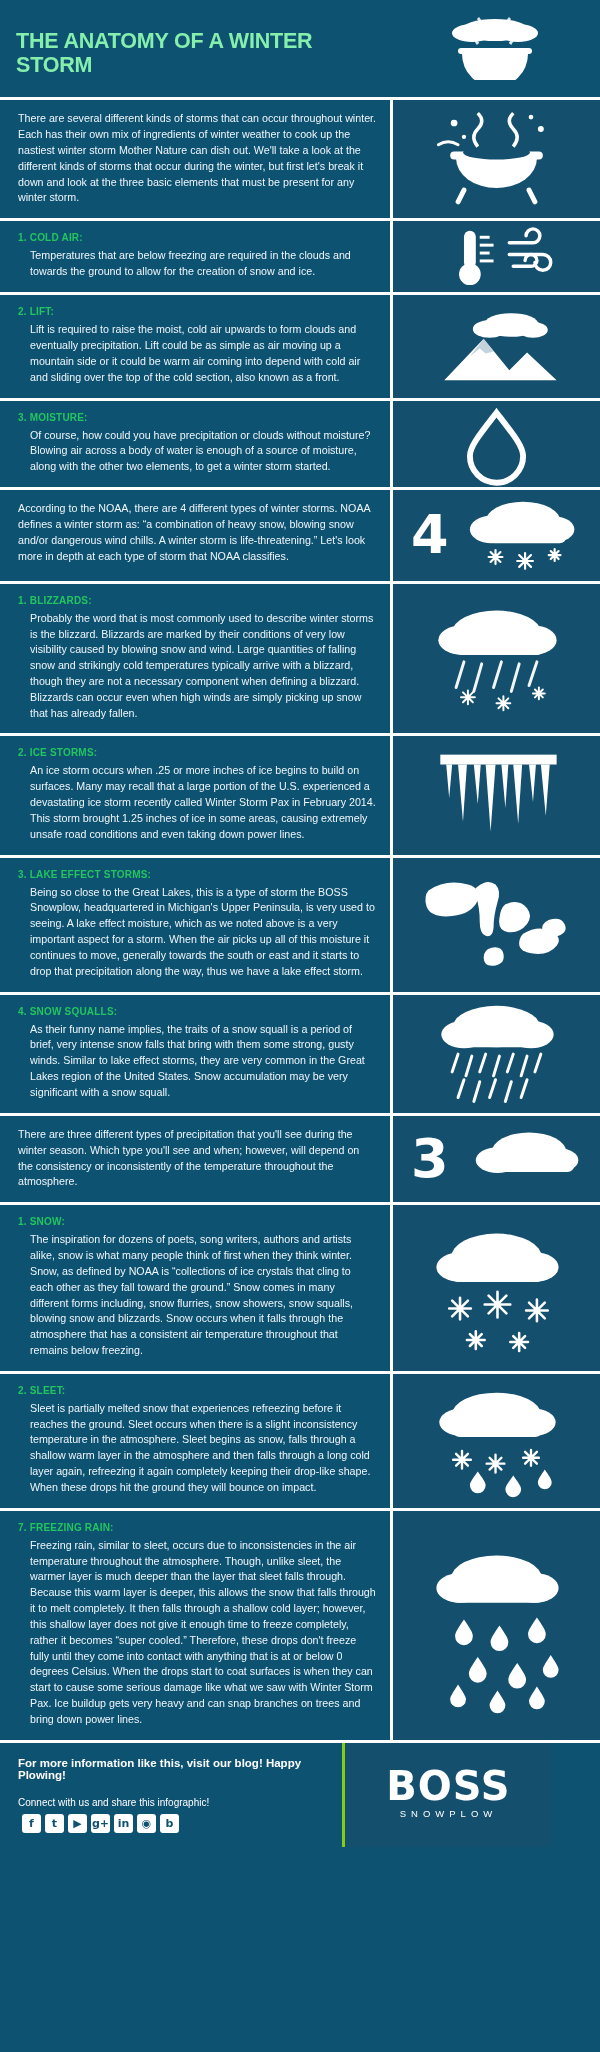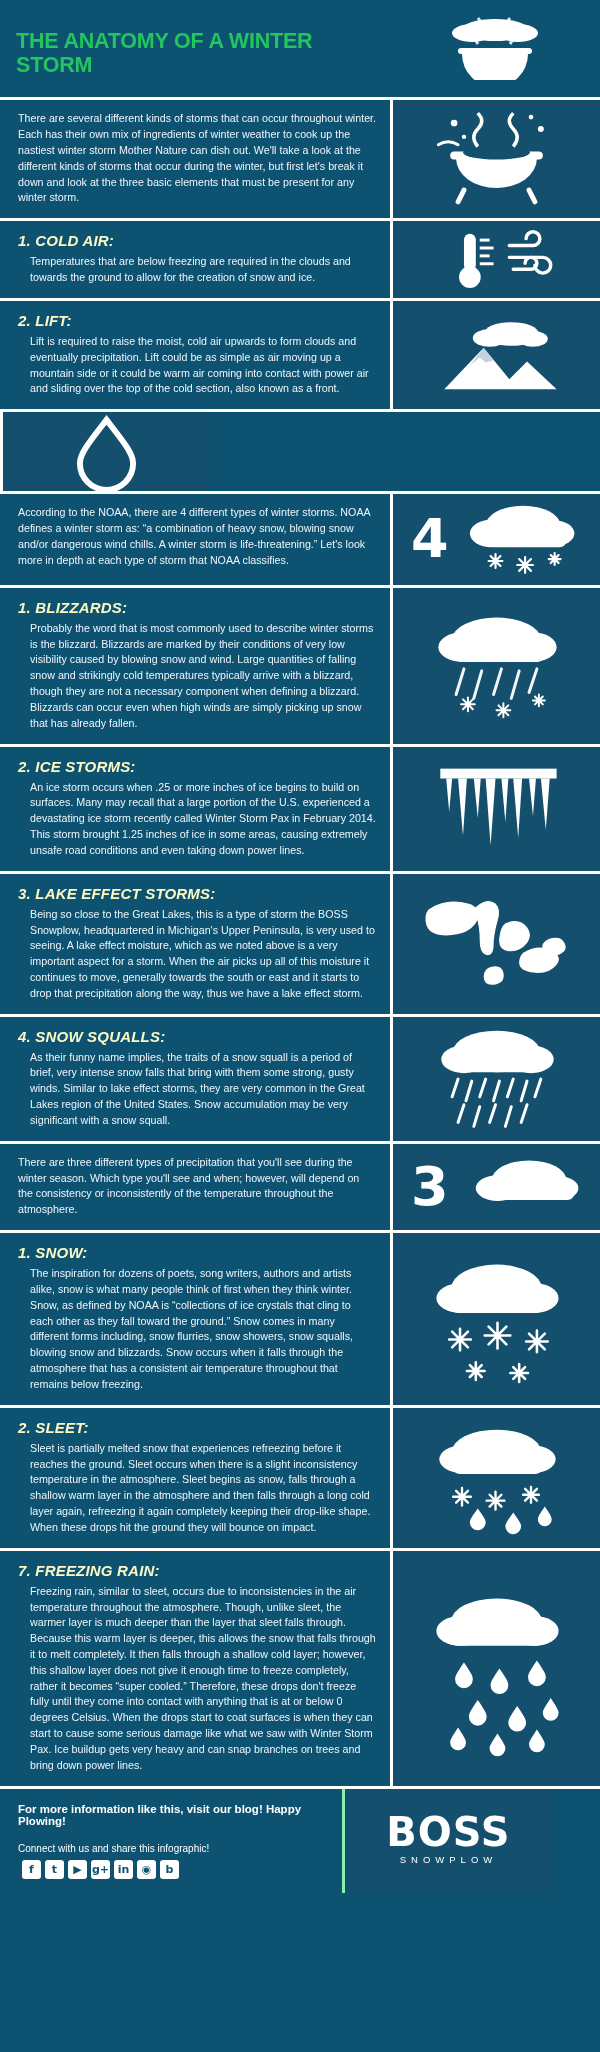--- a/index.html
+++ b/index.html
@@ -24,21 +24,21 @@
     display: flex;
     align-items: stretch;
     background: #0e5272;
     padding: 14px 0 10px 0;
   }
   .header-title {
     flex: 1;
     font-size: 21.5px;
     font-weight: bold;
     letter-spacing: -0.2px;
-    color: #22c55e;
+    color: #86efac;
     padding: 16px 10px 10px 16px;
     line-height: 1.1;
     text-transform: uppercase;
   }
   .header-art {
     width: 210px;
     min-height: 66px;
   }
   
   .row {
@@ -54,26 +54,25 @@
   }
   .row .art {
     width: 210px;
     background: #14506e;
     position: relative;
     overflow: hidden;
     border-left: 3px solid #ffffff;
   }
   .art svg { display: block; width: 100%; height: 100%; }
   h2.section-title {
-    font-size: 15px;
+    font-size: 10px;
     font-weight: bold;
     margin-bottom: 5px;
     letter-spacing: 0.2px;
-    color: #fef9c3;
-    font-style: italic;
+    color: #22c55e;
   }
   p.body-text {
     font-size: 10.7px;
     line-height: 1.48;
     color: #eef6fa;
     padding-left: 12px;
   }
   p.body-text.nopad { padding-left: 0; }
   
   .footer {
@@ -106,21 +105,21 @@
     display: flex; align-items: center; justify-content: center;
     color: #0e5272;
     font-size: 11px;
     font-weight: bold;
     font-family: "DejaVu Sans", sans-serif;
     line-height: 1;
   }
   .footer-right {
     width: 210px;
     background: #14506e;
-    border-left: 3px solid #86efac;
+    border-left: 3px solid #84cc16;
     display: flex;
     flex-direction: column;
     align-items: center;
     justify-content: center;
     padding: 10px 0 14px 0;
   }
   .brand {
     font-size: 40px;
     font-weight: bold;
     letter-spacing: 1px;
@@ -207,34 +206,38 @@
           <path d="M118 34 h34 a8 8 0 1 1 -8 8"></path>
           <path d="M122 46 h18 a6 6 0 1 0 -6 -6"></path>
         </g>
       </svg>
     </div>
   </div>
 
   <div class="row">
     <div class="text">
       <h2 class="section-title">2. LIFT:</h2>
-      <p class="body-text">Lift is required to raise the moist, cold air upwards to form clouds and eventually precipitation. Lift could be as simple as air moving up a mountain side or it could be warm air coming into contact with power air and sliding over the top of the cold section, also known as a front.</p>
+      <p class="body-text">Lift is required to raise the moist, cold air upwards to form clouds and eventually precipitation. Lift could be as simple as air moving up a mountain side or it could be warm air coming into depend with cold air and sliding over the top of the cold section, also known as a front.</p>
     </div>
     <div class="art">
       <svg viewBox="0 0 210 95" preserveAspectRatio="xMidYMid meet">
         <ellipse cx="120" cy="26" rx="28" ry="12" fill="#fff"></ellipse>
         <ellipse cx="98" cy="30" rx="17" ry="9" fill="#fff"></ellipse>
         <ellipse cx="142" cy="31" rx="15" ry="8" fill="#fff"></ellipse>
         <path d="M52 82 L92 40 L118 72 L136 54 L166 82 Z" fill="#fff"></path>
         <path d="M78 58 l14 -18 l10 13 l-8 2 l-6 -5 z" fill="#14506e" opacity="0.25"></path>
       </svg>
     </div>
   </div>
 
   <div class="row">
+    <div class="text">
+      <h2 class="section-title">3. MOISTURE:</h2>
+      <p class="body-text">Of course, how could you have precipitation or clouds without moisture? Blowing air across a body of water is enough of a source of moisture, along with the other two elements, to get a winter storm started.</p>
+    </div>
     <div class="art">
       <svg viewBox="0 0 210 80" preserveAspectRatio="xMidYMid meet">
         <path d="M105 8 C 88 30, 78 42, 78 52 a27 27 0 0 0 54 0 C132 42, 122 30, 105 8 Z" fill="none" stroke="#fff" stroke-width="6"></path>
       </svg>
     </div>
   </div>
 
   <div class="row">
     <div class="text">
       <p class="body-text nopad">According to the NOAA, there are 4 different types of winter storms. NOAA defines a winter storm as: “a combination of heavy snow, blowing snow and/or dangerous wind chills. A winter storm is life-threatening.” Let's look more in depth at each type of storm that NOAA classifies.</p>

